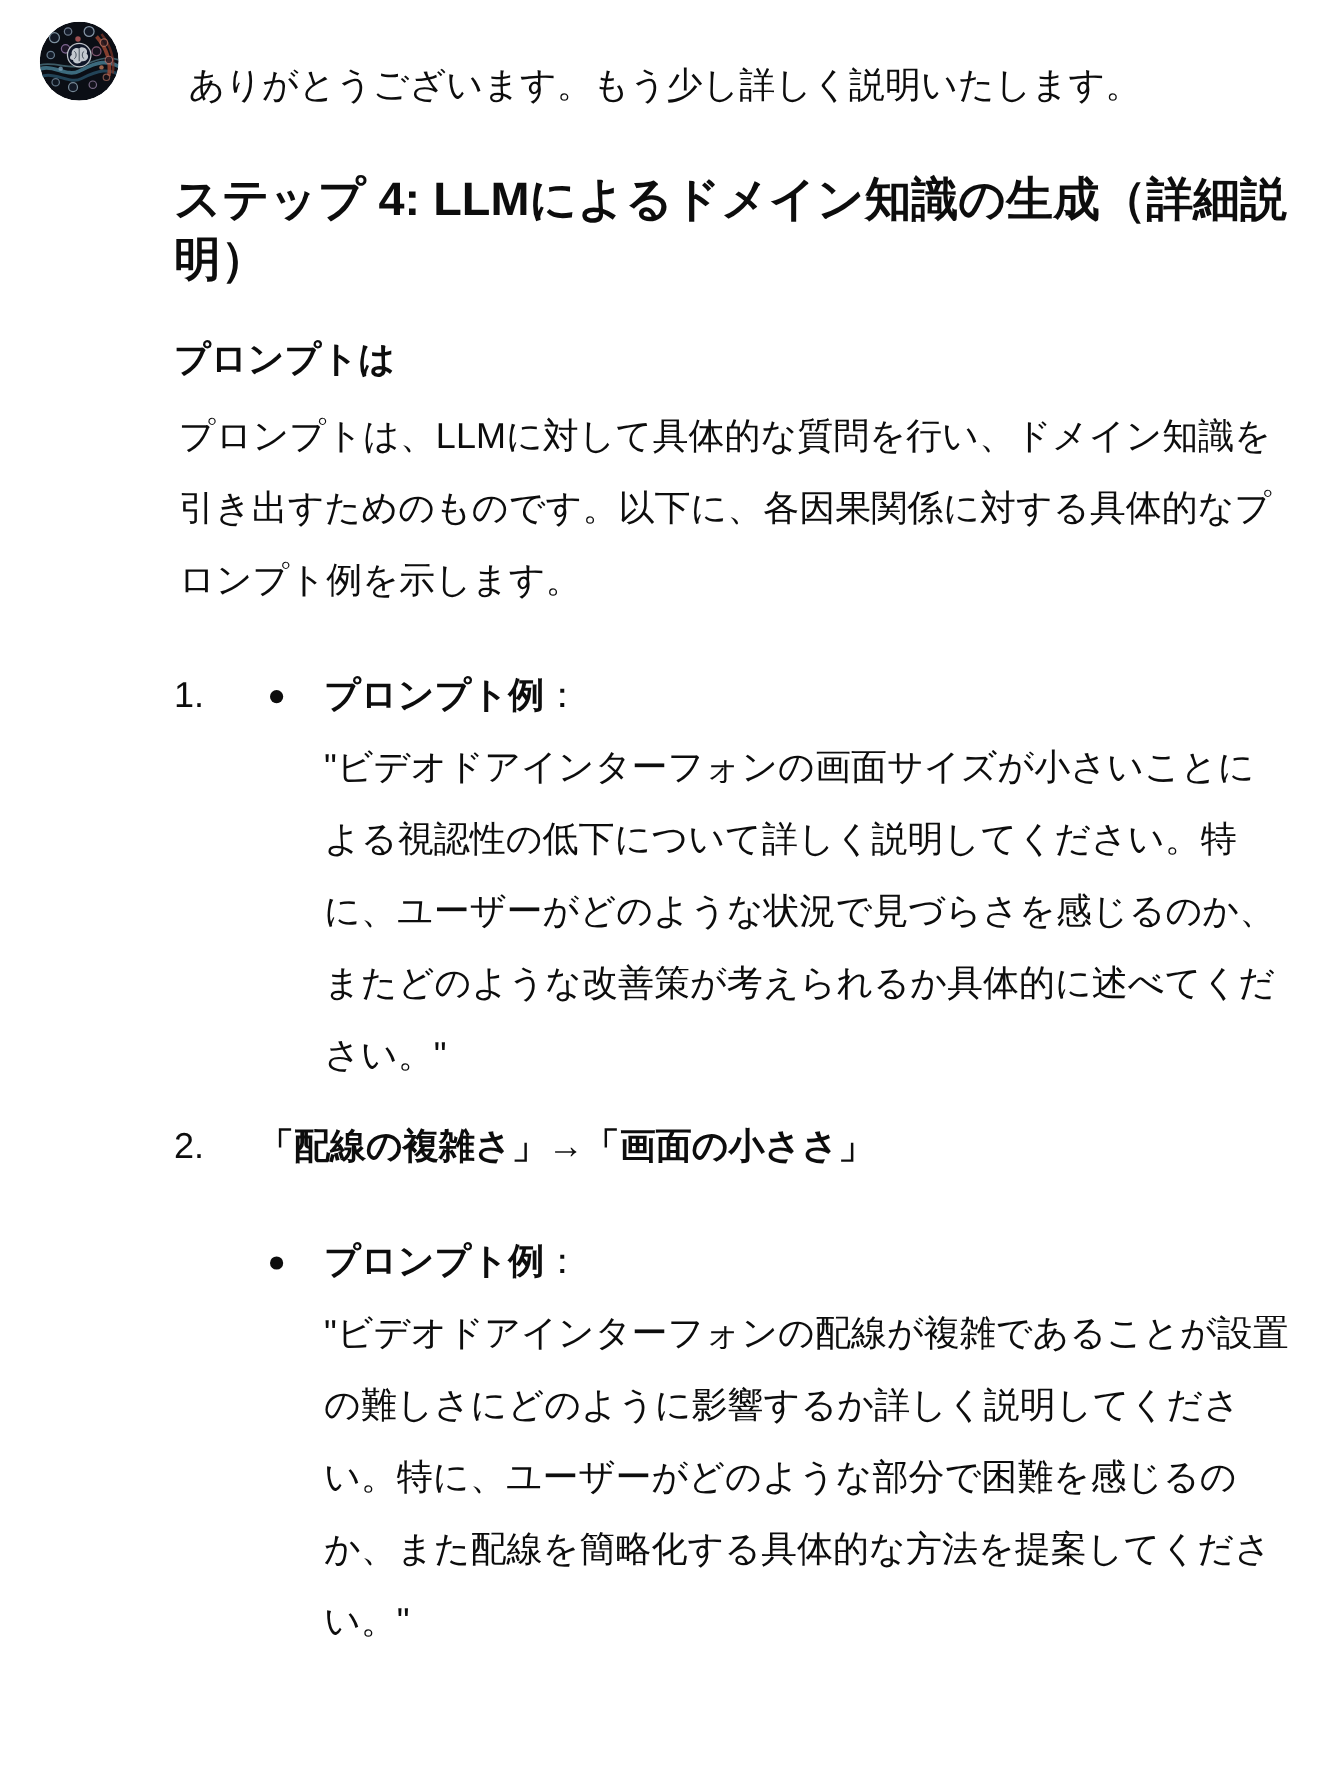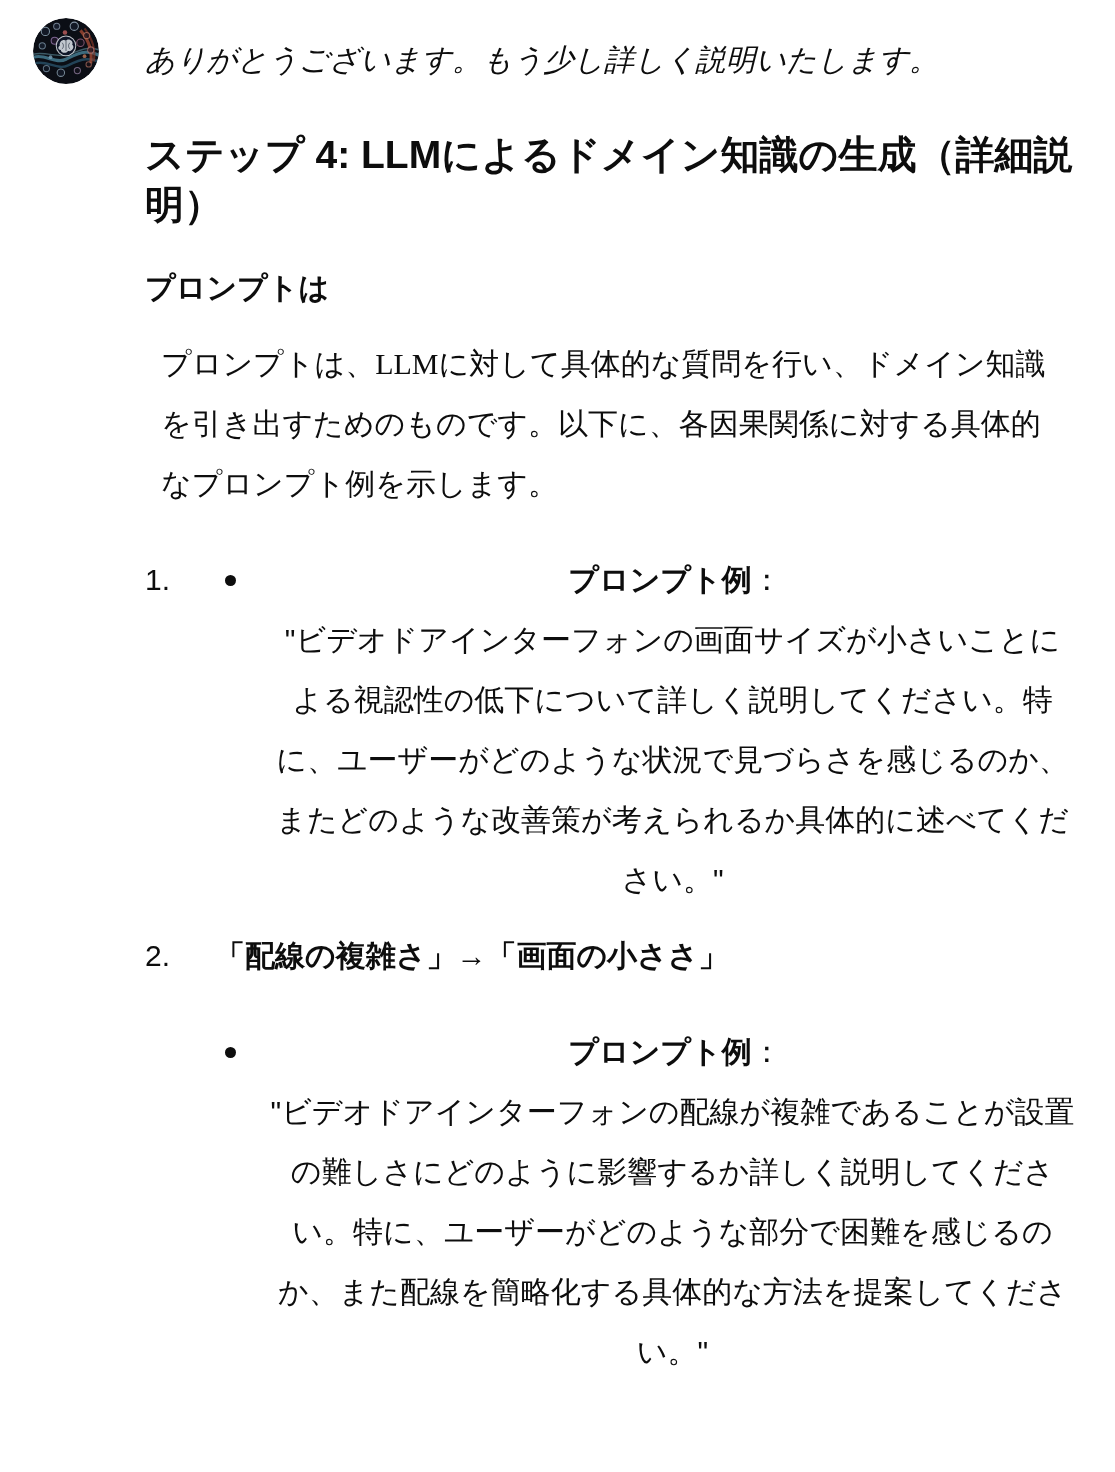--- a/index.html
+++ b/index.html
@@ -27,46 +27,45 @@
     overflow: hidden;
   }
   .avatar svg { display: block; width: 66px; height: 66px; }
   .content {
     margin-left: 46px;
     width: 935px;
     padding-top: 30px;
     font-size: 30px;
     line-height: 60px;
   }
-  .intro { margin: 0; font-style: italic; }
+  .intro { margin: 12px; }
   h3.heading {
     margin: 40px 0 28px 0;
     font-size: 39px;
     line-height: 50px;
     font-weight: 700;
   }
   .sub {
     margin: 24px 0 0 0;
     font-weight: 700;
   }
-  .para { margin: 16px; font-family: Liberation Serif, serif; }
+  .para { margin: 4px; }
   .olist { margin-top: 36px; }
   .oitem { position: relative; padding-left: 70px; }
   .oitem + .oitem { margin-top: 16px; }
   .num {
     position: absolute;
     left: 0; top: 0;
     line-height: 60px;
   }
   .ititle { font-weight: 700; }
   .ulist {
     position: relative;
     margin-top: 36px;
     padding-left: 55px;
-    text-align: center;
   }
   .dot {
     position: absolute;
     left: 10px; top: 25px;
     width: 11px; height: 11px;
     border-radius: 50%;
     background: #0d0d0d;
   }
   .blabel { font-weight: 700; }
   .quote { width: 805px; }

